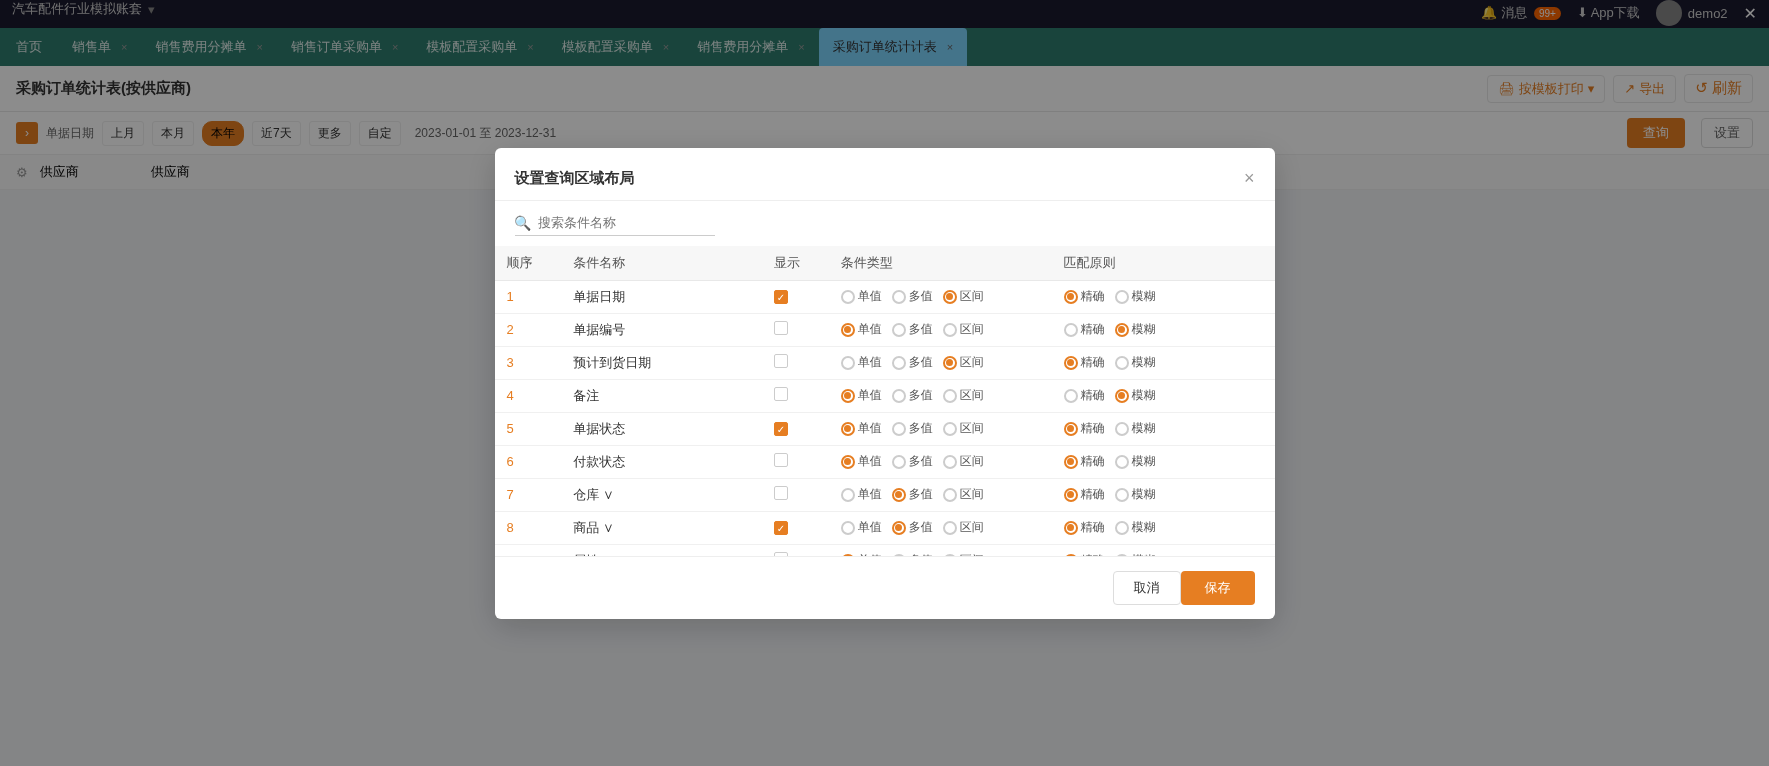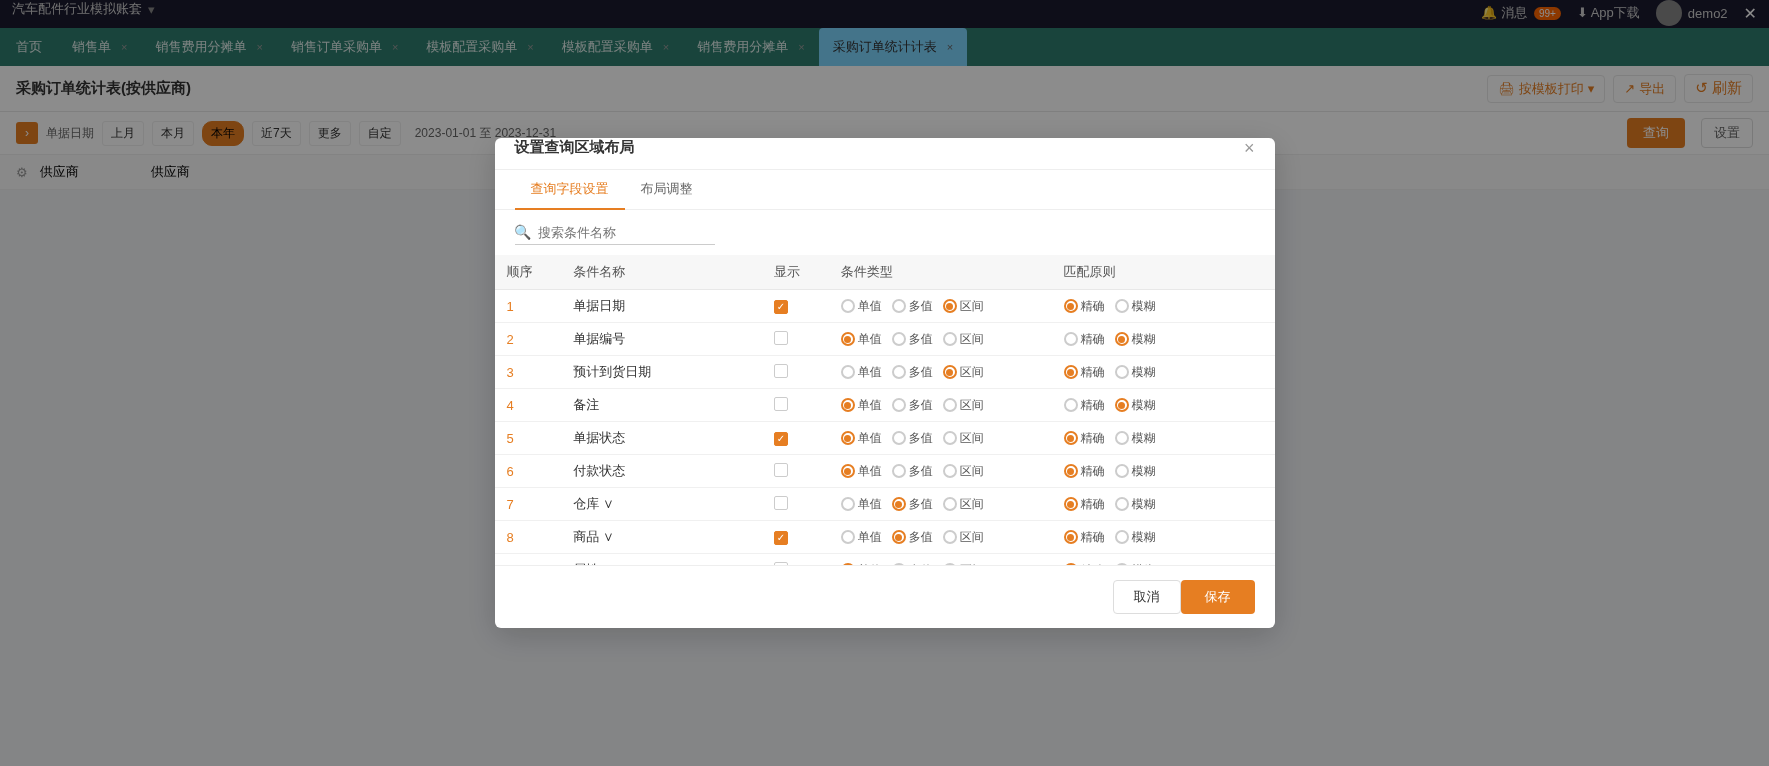--- a/index.html
+++ b/index.html
@@ -110,21 +110,21 @@
       background: #fff;
       border-radius: 6px;
       width: 780px;
       max-height: 680px;
       box-shadow: 0 8px 32px rgba(0,0,0,0.18);
       display: flex;
       flex-direction: column;
       position: relative;
     }
     .dialog-header {
-      padding: 0 20px 12px;
+      padding: 21px 20px 12px;
       border-bottom: 1px solid #eee;
       display: flex;
       align-items: center;
       justify-content: space-between;
     }
     .dialog-title { font-size: 15px; font-weight: bold; color: #333; }
     .dialog-close { font-size: 18px; color: #999; cursor: pointer; line-height: 1; background: none; border: none; }
     .dialog-body { flex: 1; overflow: hidden; display: flex; flex-direction: column; padding: 0; }
 
     
@@ -334,28 +334,20 @@
 <div class="overlay">
   <div class="dialog">
 
     <div class="dialog-header">
       <span class="dialog-title">设置查询区域布局</span>
       <button class="dialog-close">×</button>
     </div>
 
     <div class="dialog-body">
 
-      <div class="dialog-tabs">
-        <div class="dialog-tab active">
-          <span>查询字段设置</span>
-        </div>
-        <div class="dialog-tab">
-          <span>布局调整</span>
-        </div>
-      </div>
 
       <div class="dialog-search">
         <div class="search-box">
           <span class="search-icon">🔍</span>
           <input type="text" placeholder="搜索条件名称" style="">
         </div>
       </div>
 
       <div class="table-scroll">
         <table class="data-table">

